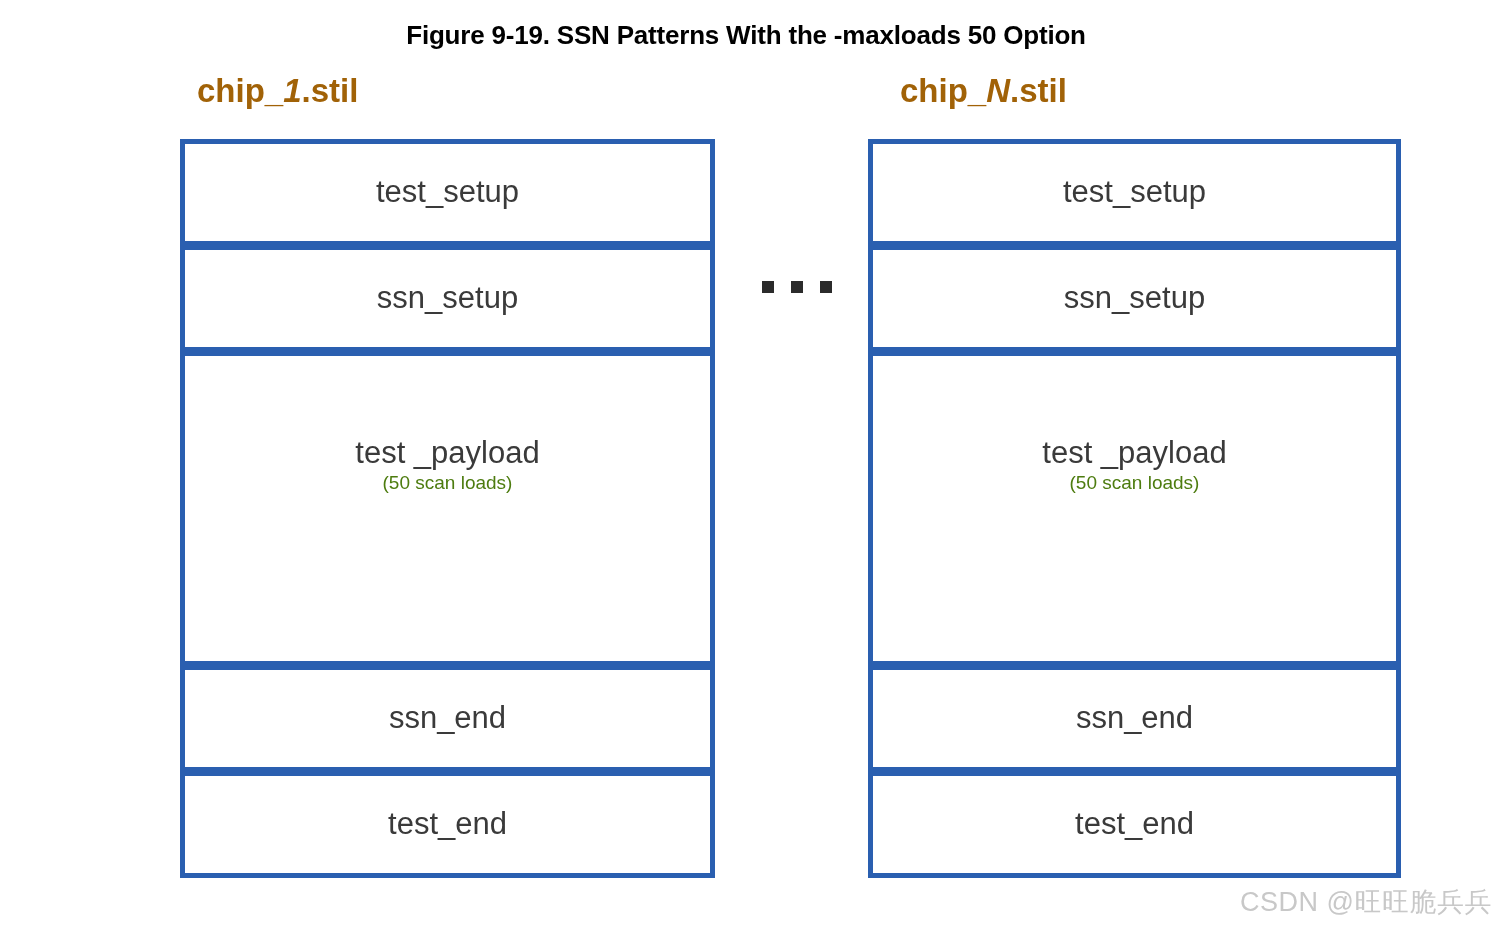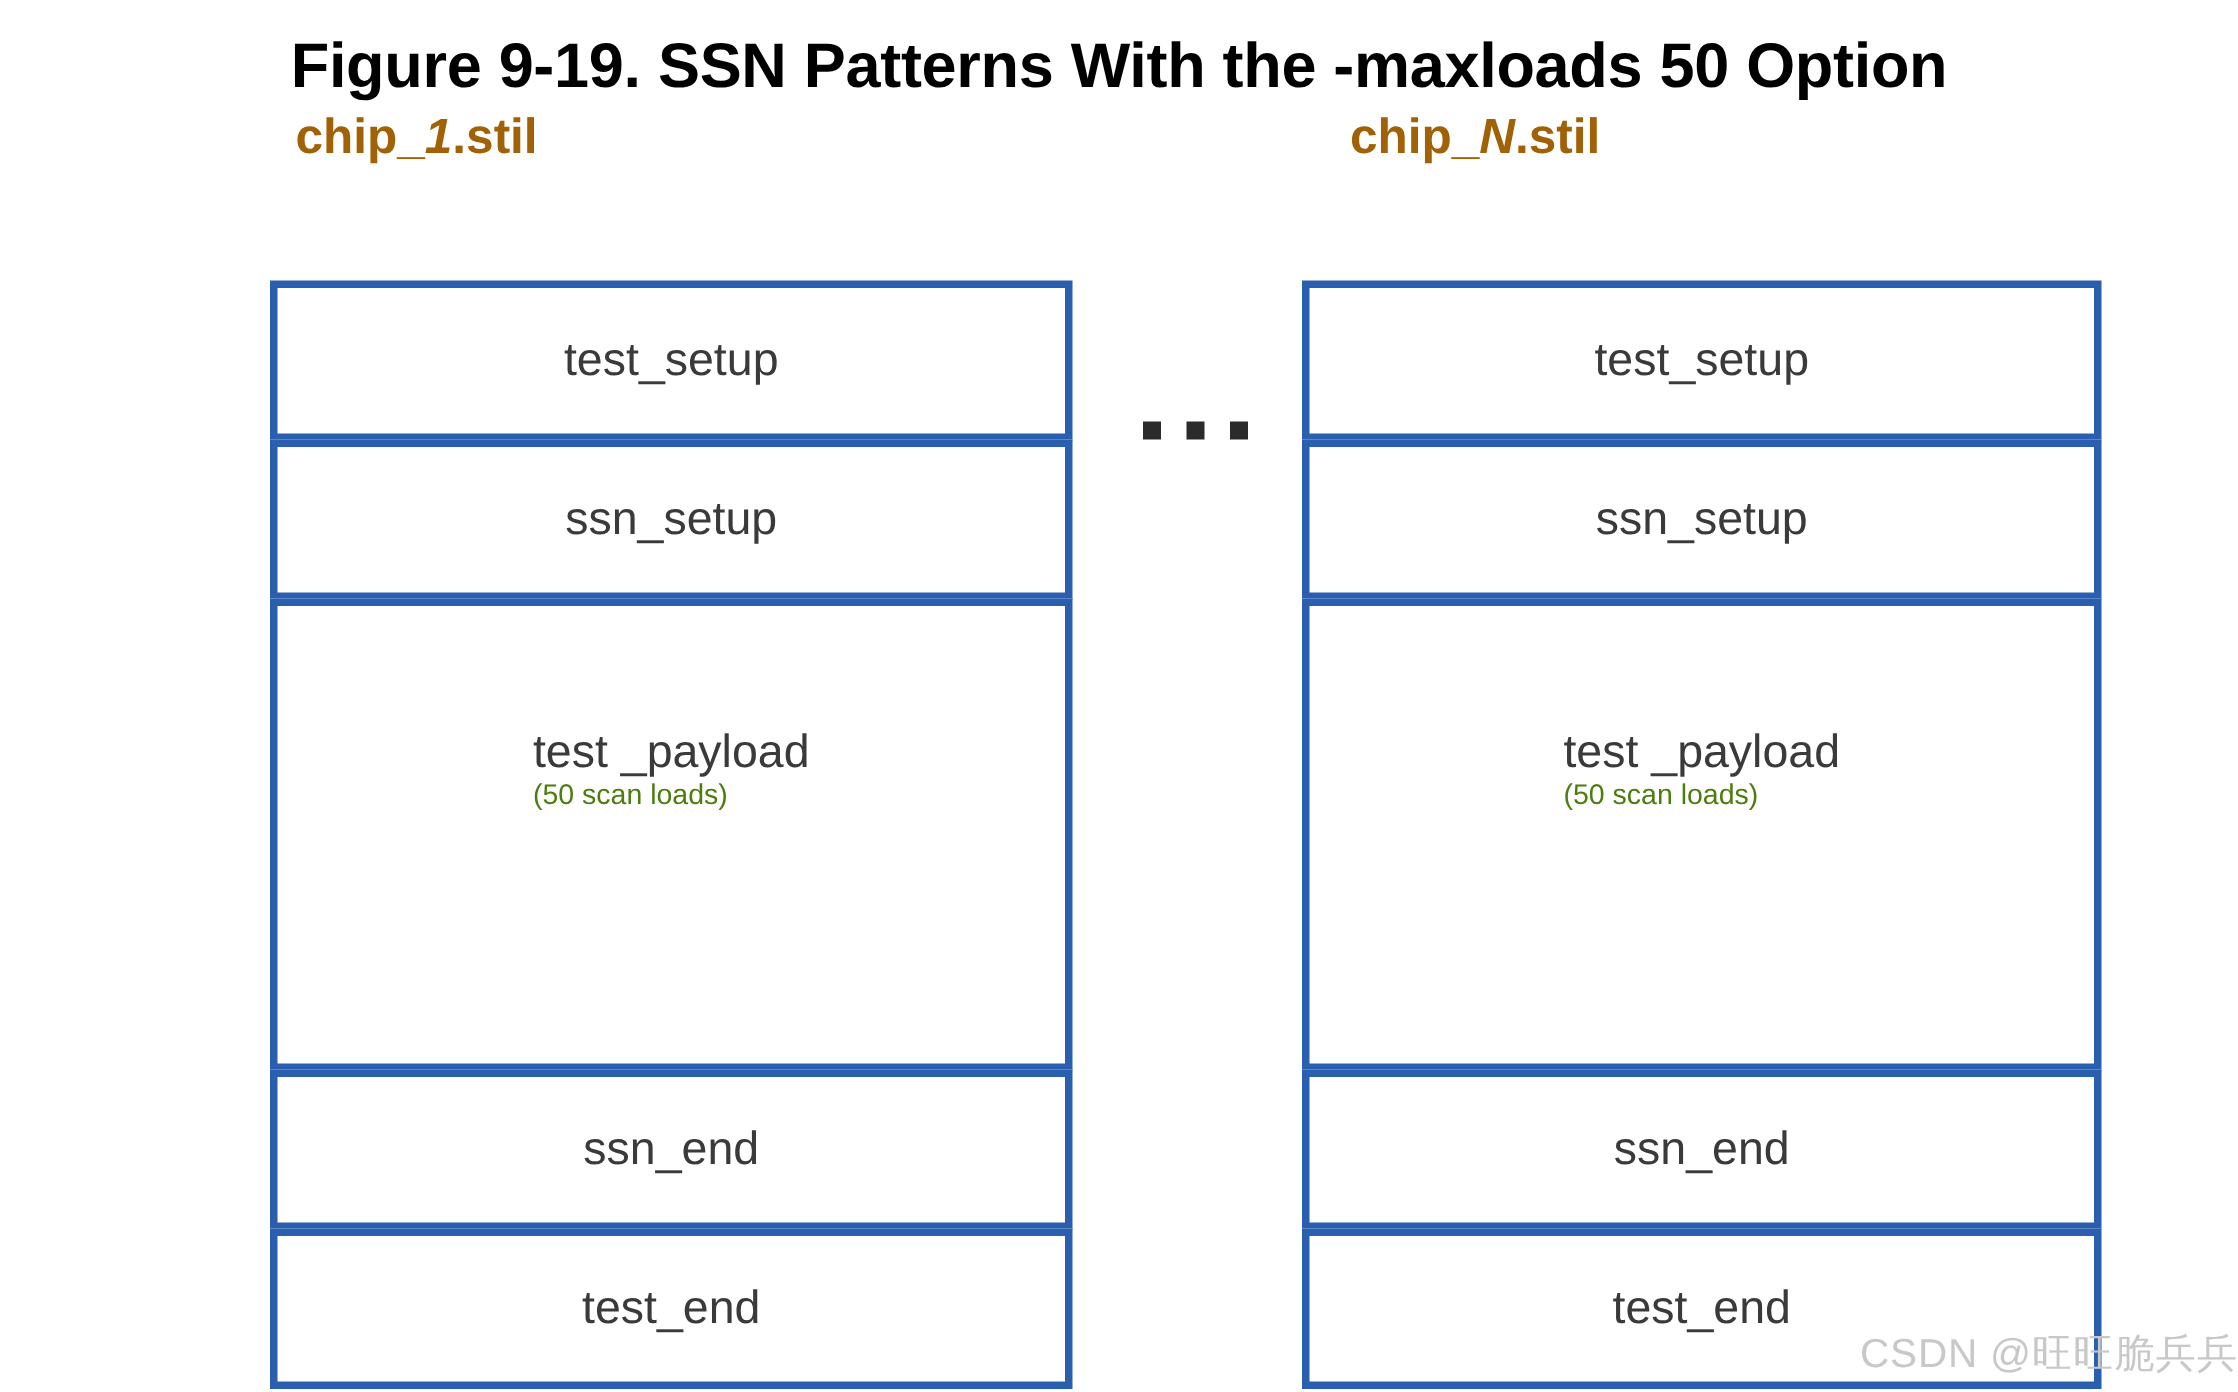--- a/index.html
+++ b/index.html
@@ -15,21 +15,21 @@
     overflow: hidden;
   }
 
   
   .fig-title {
     position: absolute;
     top: 20px;
     left: 0;
     width: 1492px;
     text-align: center;
-    font-size: 42px;
+    font-size: 26px;
     font-weight: bold;
     color: #000000;
     letter-spacing: -0.2px;
     white-space: nowrap;
   }
 
   
   .col-head {
     position: absolute;
     font-size: 33px;
@@ -57,21 +57,20 @@
 
   .cell {
     box-sizing: border-box;
     border: 5px solid #2a5fb0;
     background: #ffffff;
     display: flex;
     flex-direction: column;
     align-items: center;
     justify-content: center;
     color: #3a3a3a;
-    margin-top: 48px;
   }
   .cell + .cell { margin-top: -1px; }
 
   .cell.h-small  { height: 107px; }
   .cell.h-large  { height: 315px; }
 
   .cell-title {
     font-size: 31px;
     line-height: 1.12;
     white-space: nowrap;
@@ -82,20 +81,21 @@
     line-height: 1.2;
     margin-top: 2px;
     white-space: nowrap;
     color: #4d7c0f;
   }
 
   
   .cell.h-large .stack-text {
     display: flex;
     flex-direction: column;
+    align-items: center;
     margin-top: -86px;
   }
 
   
   .ellipsis {
     position: absolute;
     top: 281px;
     left: 762px;
     display: flex;
     gap: 17px;

